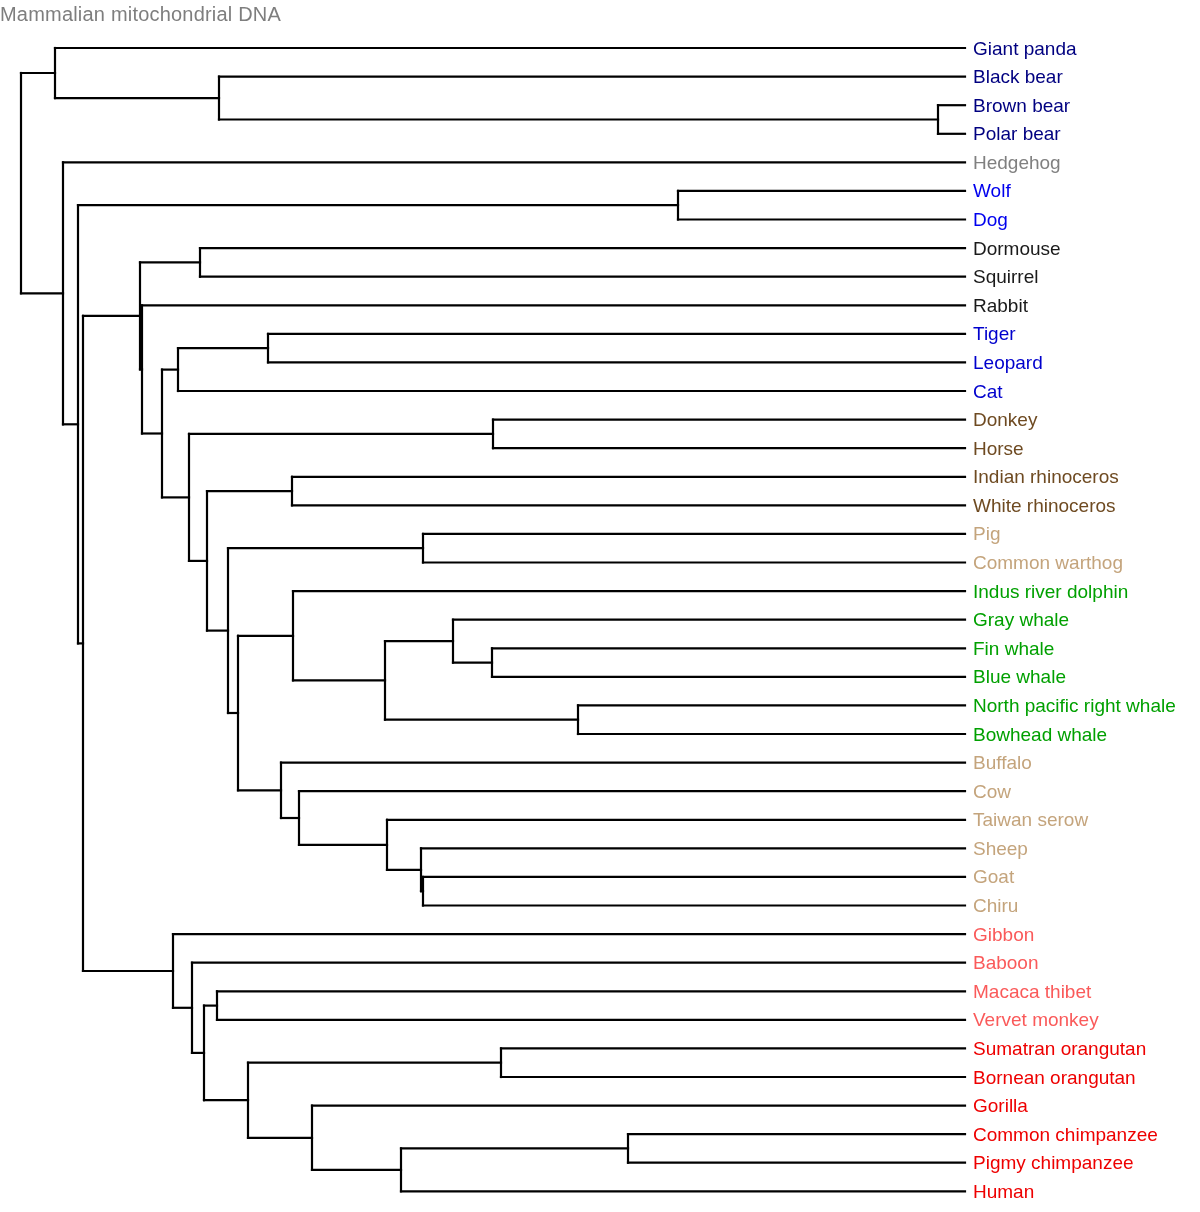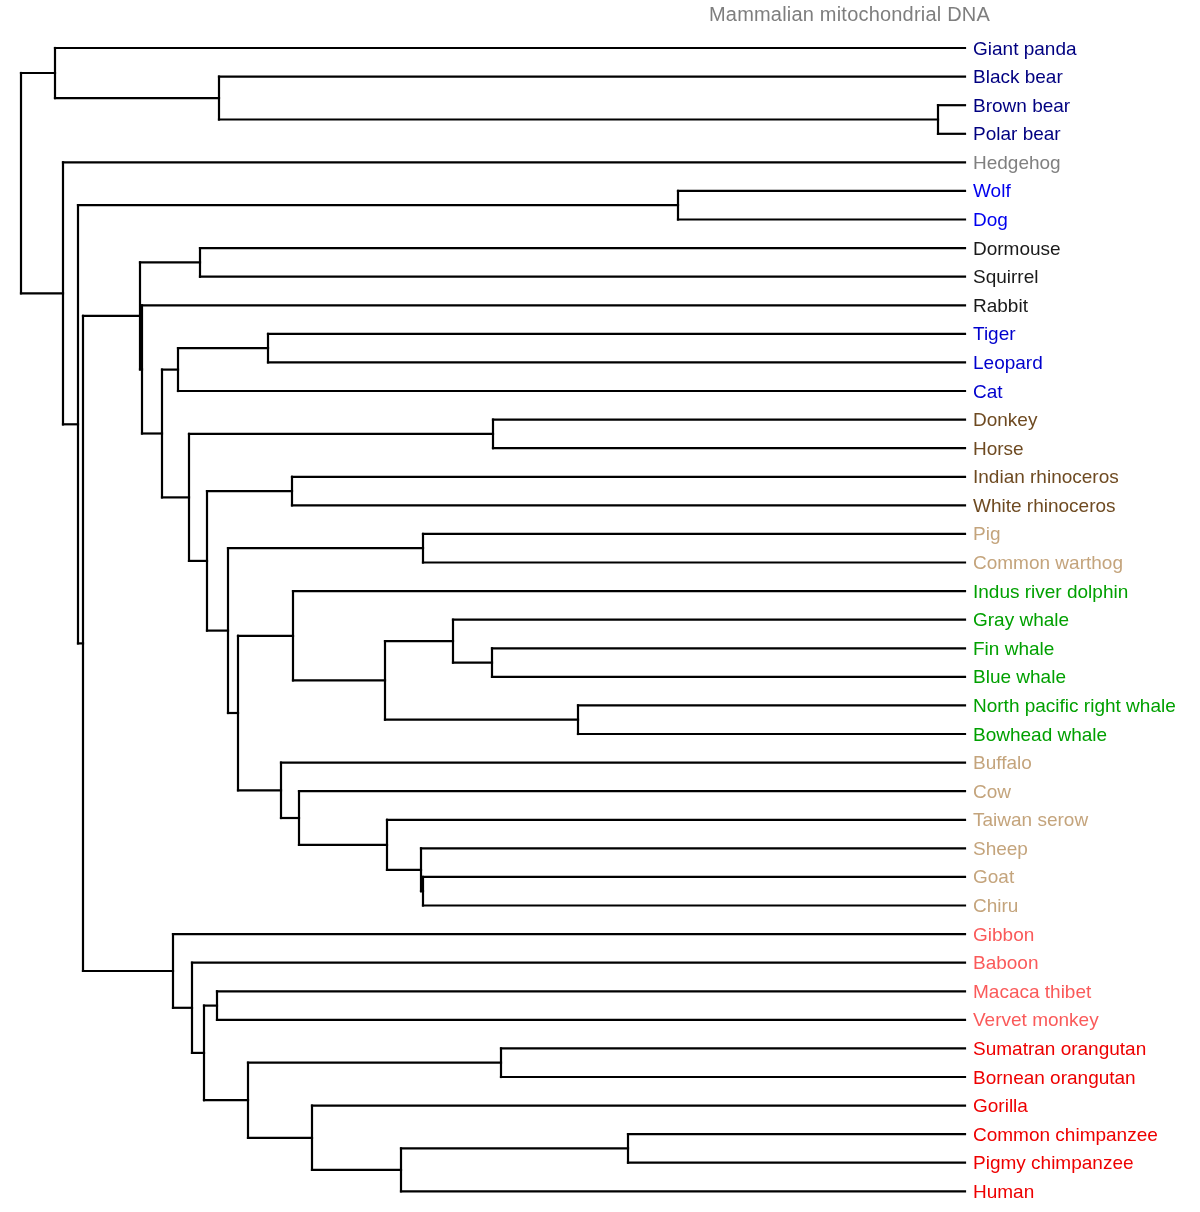--- a/index.html
+++ b/index.html
@@ -5,24 +5,23 @@
   html,body{margin:0;padding:0;background:#ffffff;}
   .canvas{
     position:relative;
     width:1200px;height:1212px;
     background:#ffffff;
     font-family:"Liberation Sans", sans-serif;
     overflow:hidden;
   }
   .title{
     position:absolute;top:3px;left:0;width:980px;
-    text-align:right;
+    text-align:left;
     font-size:20px;
     letter-spacing:0.2px;
-    margin-left:10px;
   }
   svg.tree{position:absolute;top:0;left:0;}
   svg text{font-family:"Liberation Sans", sans-serif;}
 </style>
 </head>
 <body>
 
 <div class="canvas" style="width: 1200px; height: 1212px; background: rgb(255, 255, 255);">
   <div class="title" style="color: rgb(126, 126, 126);">Mammalian mitochondrial DNA</div>
   <svg class="tree" xmlns="http://www.w3.org/2000/svg" width="1200" height="1212" viewBox="0 0 1200 1212">

